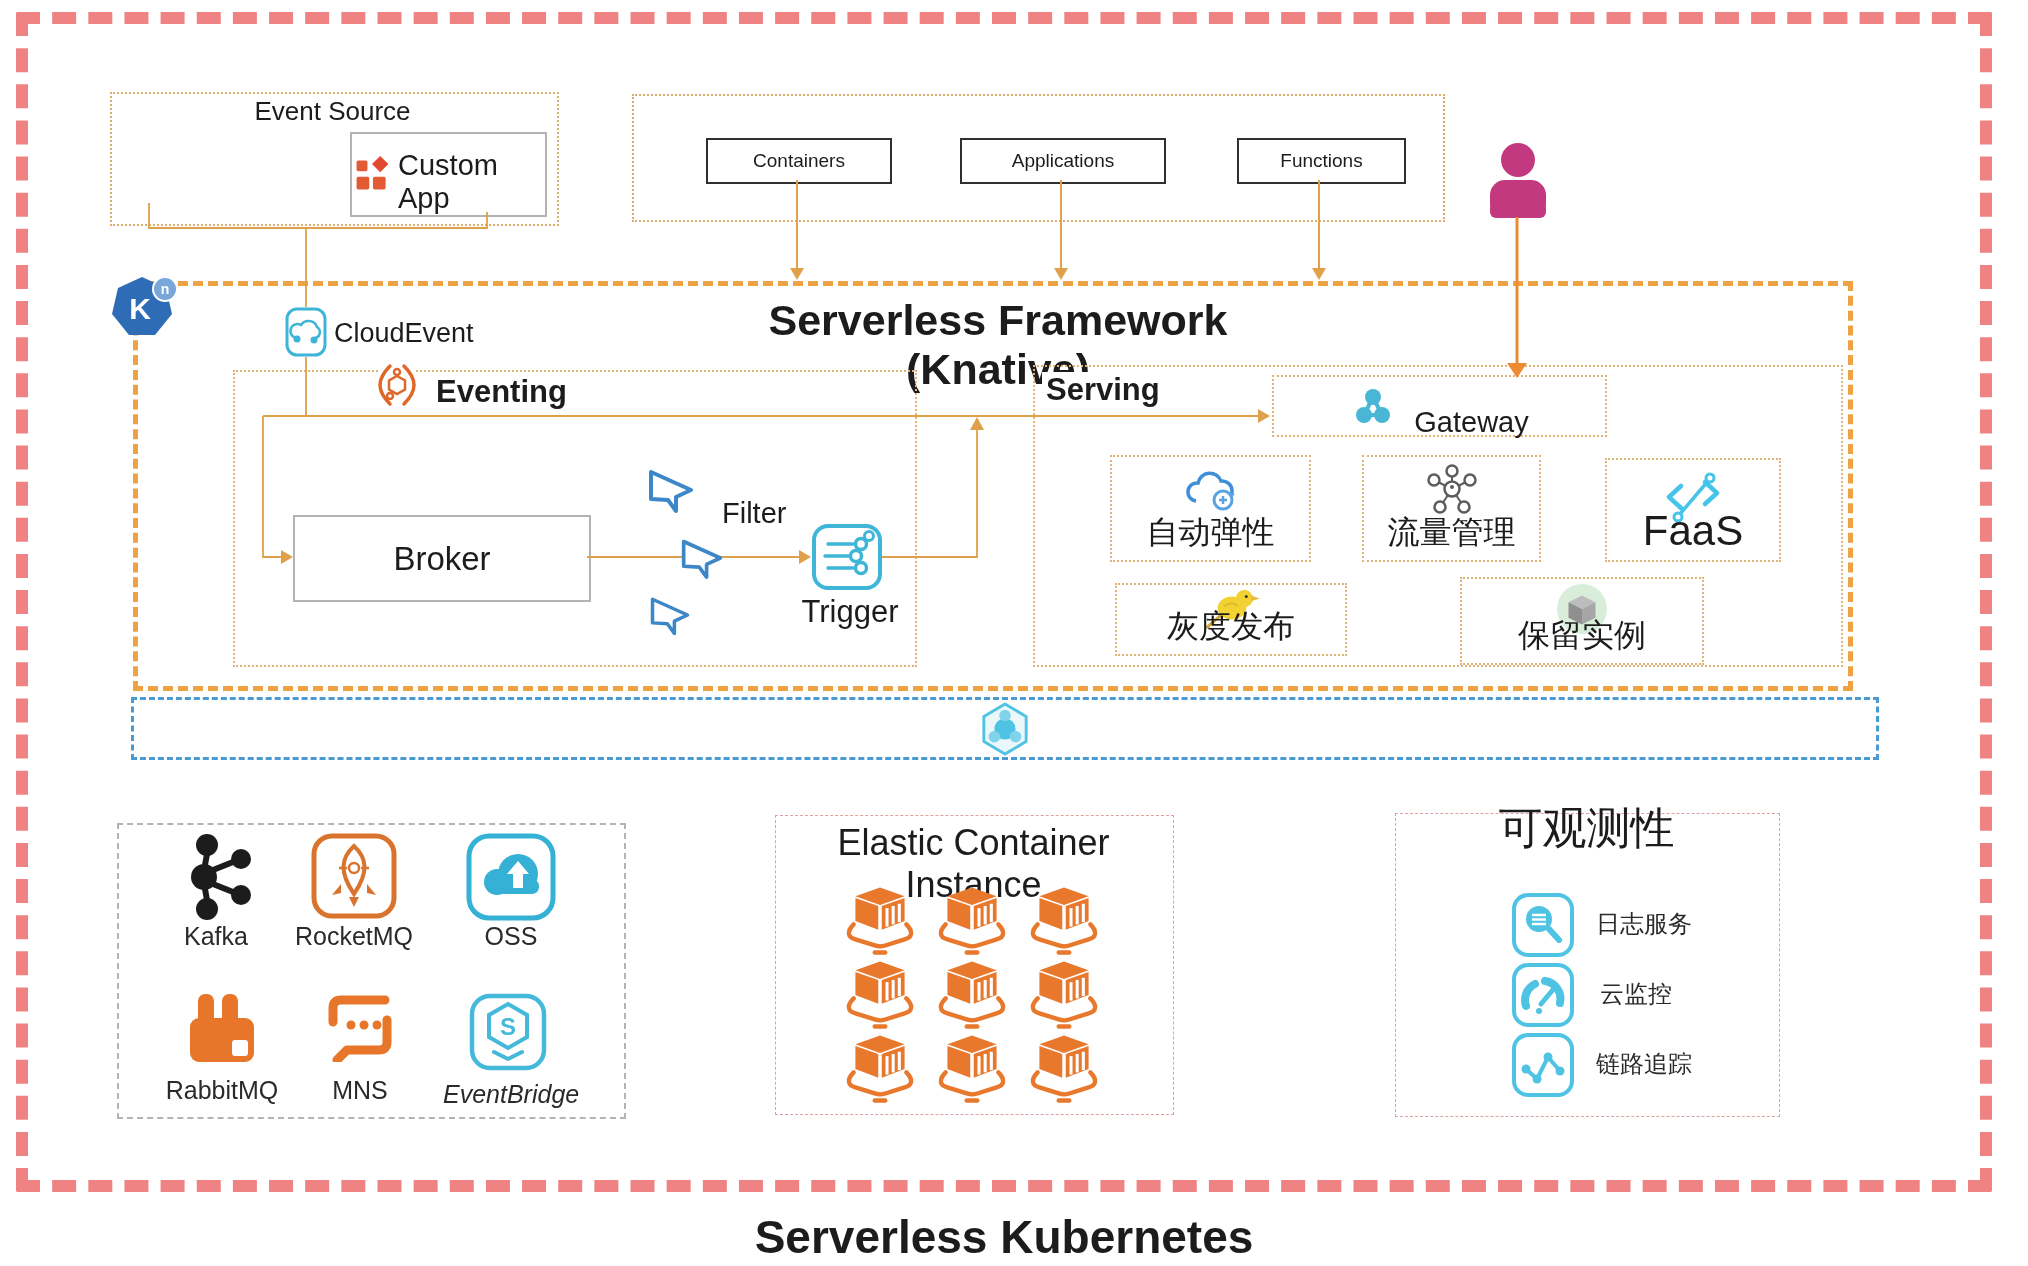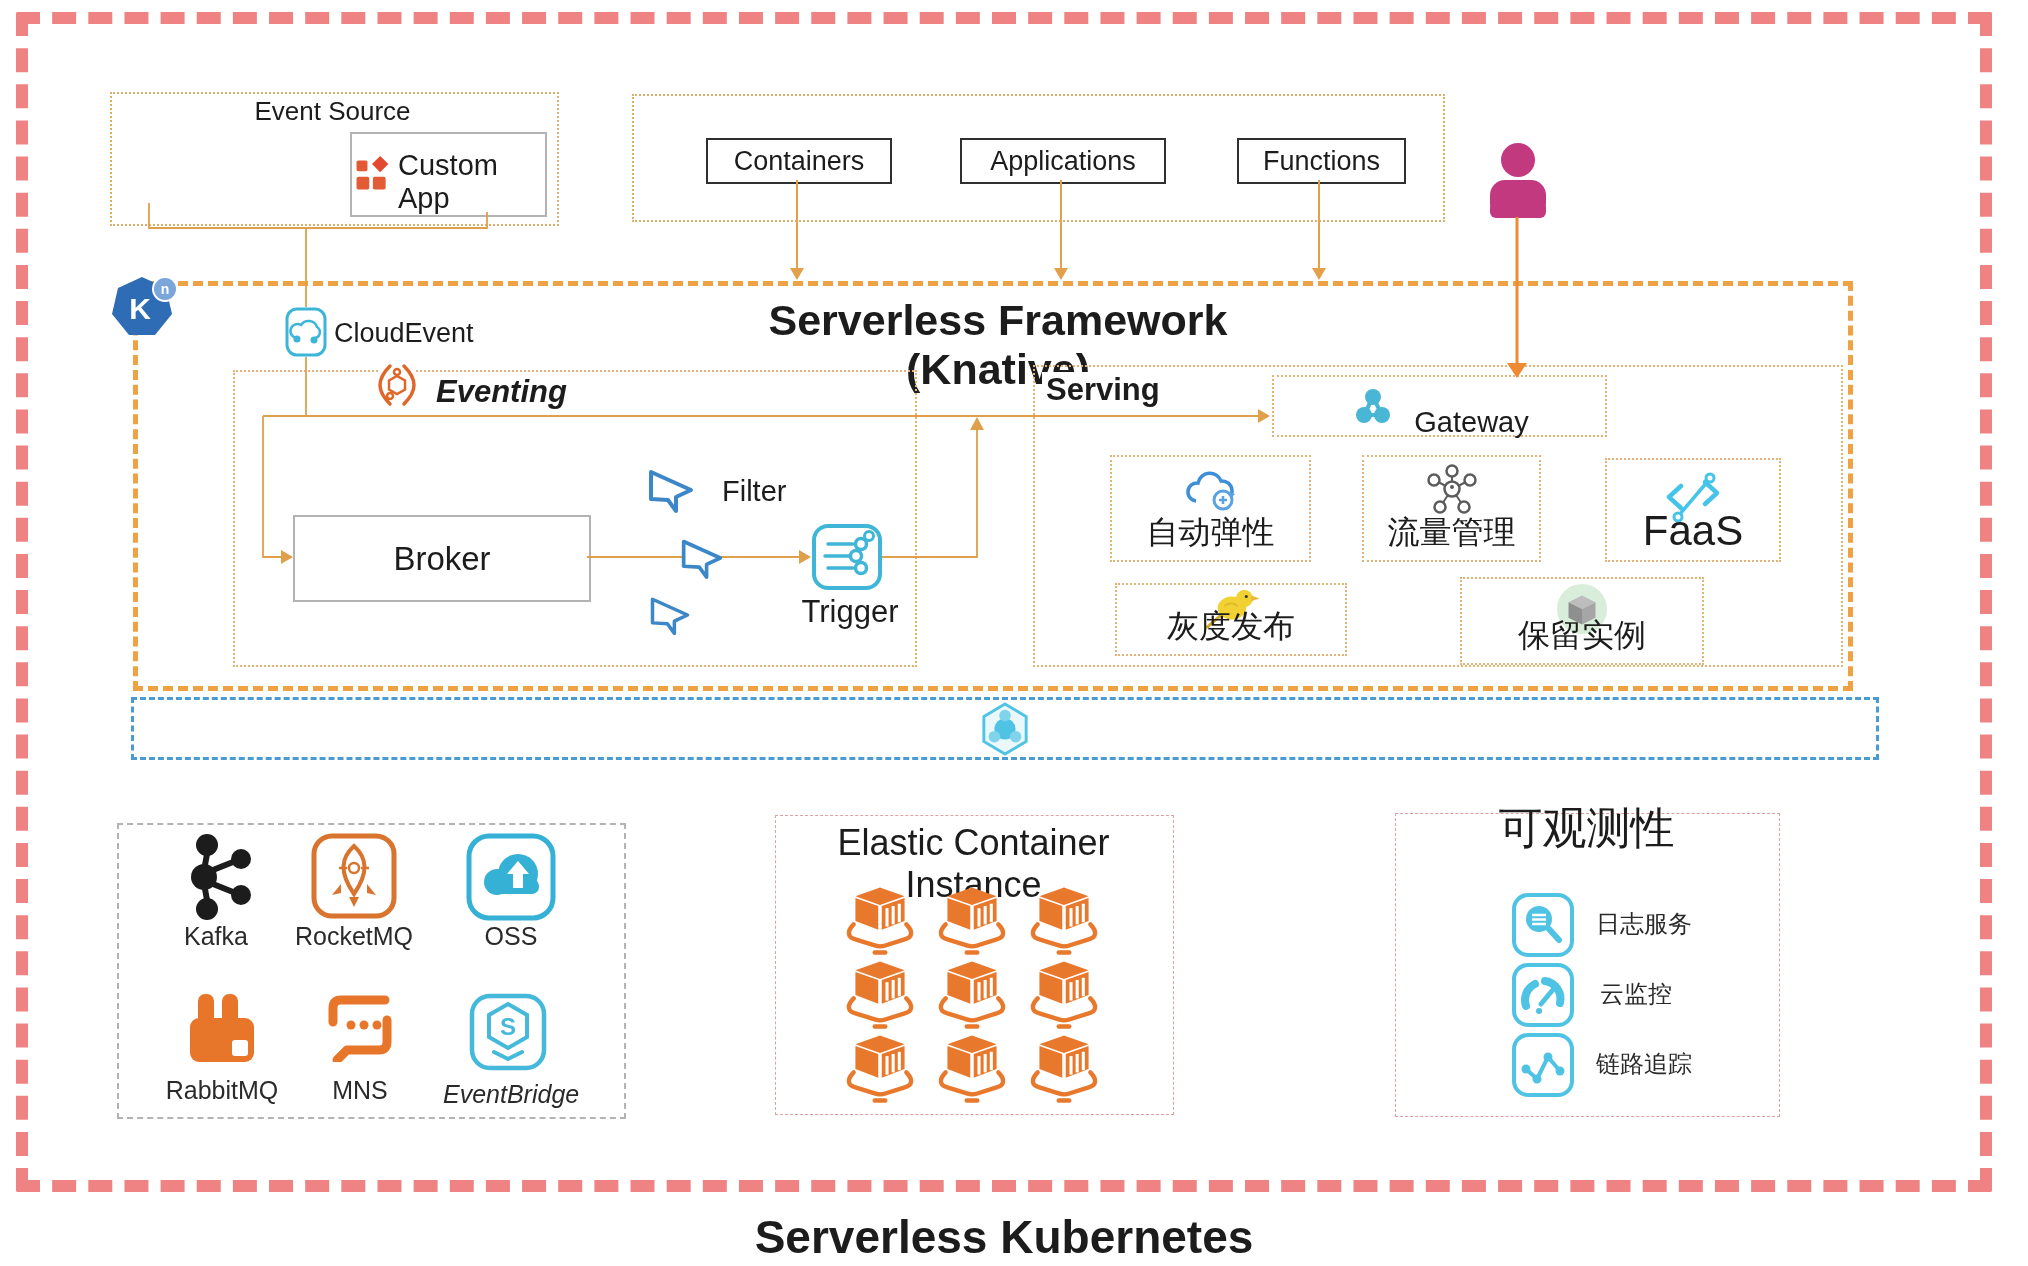--- a/index.html
+++ b/index.html
@@ -2,21 +2,21 @@
 <html><head>
 <meta charset="utf-8">
 <style>
   html,body{margin:0;padding:0;background:#fff;}
   .stage{position:relative;width:2028px;height:1266px;background:#fff;overflow:hidden;
          font-family:"Liberation Sans","DejaVu Sans",sans-serif;color:#1c1c1c;}
   .abs{position:absolute;}
   .outer-border{border:12px dashed #ef8383;border-radius:2px;}
   .dotgroup{border:2px dotted #dcae6e;}
   .dotbox{border:2px dotted #e2b377;}
-  .solidbox{border:2px solid #2f2f2f;background:#fff;display:flex;align-items:center;justify-content:center;font-size:27px;}
+  .solidbox{border:2px solid #2f2f2f;background:#fff;display:flex;align-items:center;justify-content:center;font-size:19px;}
   .graybox{border:2px solid #b3b3b3;background:#fff;display:flex;align-items:center;justify-content:center;}
   .fw-border{border:5px dashed #efa243;}
   .kube-border{border:3px dashed #4a9ad4;background:#fff;display:flex;align-items:center;justify-content:center;gap:16px;}
   .mq-border{border:2px dashed #b3b3b3;}
   .pink-dash{border:2px dashed #e0a0a0;}
   .ctr{text-align:center;}
   .bold{font-weight:bold;}
   .lbl{white-space:nowrap;}
   .feature{border:2px dotted #e2b377;background:#fff;}
   .feature .ficon{position:absolute;left:50%;transform:translateX(-50%);}
@@ -88,40 +88,40 @@
   <div class="abs dotbox" style="left:233px;top:370px;width:680px;height:293px;"></div>
   <div class="abs" style="left:378px;top:362px;background:#fff;">
     <svg width="38" height="46" viewBox="0 0 38 46">
       <path d="M12,4 Q2,14 2,23 Q2,32 12,42" fill="none" stroke="#e0672a" stroke-width="3.5" stroke-linecap="round"></path>
       <path d="M26,4 Q36,14 36,23 Q36,32 26,42" fill="none" stroke="#e0672a" stroke-width="3.5" stroke-linecap="round"></path>
       <polygon points="19,14 27,18.5 27,27.5 19,32 11,27.5 11,18.5" fill="#fff" stroke="#e0672a" stroke-width="2.5"></polygon>
       <circle cx="19" cy="10" r="3" fill="#fff" stroke="#e0672a" stroke-width="2.5"></circle>
       <circle cx="12" cy="34" r="3" fill="#fff" stroke="#e0672a" stroke-width="2.5"></circle>
     </svg>
   </div>
-  <div class="abs bold lbl" style="left:436px;top:374px;font-size:31px;font-style:italic;">Eventing</div>
+  <div class="abs bold lbl" style="left:436px;top:374px;font-size:31px;">Eventing</div>
 
   <div class="abs graybox" style="left:293px;top:515px;width:294px;height:83px;font-size:33px;">Broker</div>
 
   <div class="abs" style="left:648px;top:466px;z-index:7;">
     <svg width="46" height="48" viewBox="0 0 46 48">
         <polygon points="3,6 43,24 28,31 28,45 20,34 3,33" fill="#fff" stroke="#3b87c8" stroke-width="4" stroke-linejoin="round"></polygon>
       </svg>
   </div>
   <div class="abs" style="left:680px;top:536px;z-index:7;">
     <svg width="44" height="44" viewBox="0 0 46 48">
         <polygon points="3,6 43,24 28,31 28,45 20,34 3,33" fill="#fff" stroke="#3b87c8" stroke-width="4" stroke-linejoin="round"></polygon>
       </svg>
   </div>
   <div class="abs" style="left:648px;top:594px;z-index:7;">
     <svg width="44" height="42" viewBox="0 0 46 48">
         <polygon points="3,6 43,24 28,31 28,45 20,34 3,33" fill="#fff" stroke="#3b87c8" stroke-width="4" stroke-linejoin="round"></polygon>
       </svg>
   </div>
-  <div class="abs lbl" style="left:722px;top:475px;font-size:29px;">Filter</div>
+  <div class="abs lbl" style="left:722px;top:497px;font-size:29px;">Filter</div>
 
   <div class="abs" style="left:812px;top:524px;z-index:7;background:#fff;">
     <svg width="70" height="66" viewBox="0 0 70 66">
       <rect x="2" y="2" width="66" height="62" rx="14" fill="#fff" stroke="#3fb6d8" stroke-width="4"></rect>
       <line x1="16" y1="20" x2="41" y2="20" stroke="#3fb6d8" stroke-width="3.5" stroke-linecap="round"></line>
       <line x1="13" y1="32" x2="37" y2="32" stroke="#3fb6d8" stroke-width="3.5" stroke-linecap="round"></line>
       <line x1="16" y1="44" x2="41" y2="44" stroke="#3fb6d8" stroke-width="3.5" stroke-linecap="round"></line>
       <circle cx="49" cy="20" r="5.5" fill="#fff" stroke="#3fb6d8" stroke-width="3.5"></circle>
       <circle cx="44" cy="32" r="5.5" fill="#fff" stroke="#3fb6d8" stroke-width="3.5"></circle>
       <circle cx="49" cy="44" r="5.5" fill="#fff" stroke="#3fb6d8" stroke-width="3.5"></circle>

